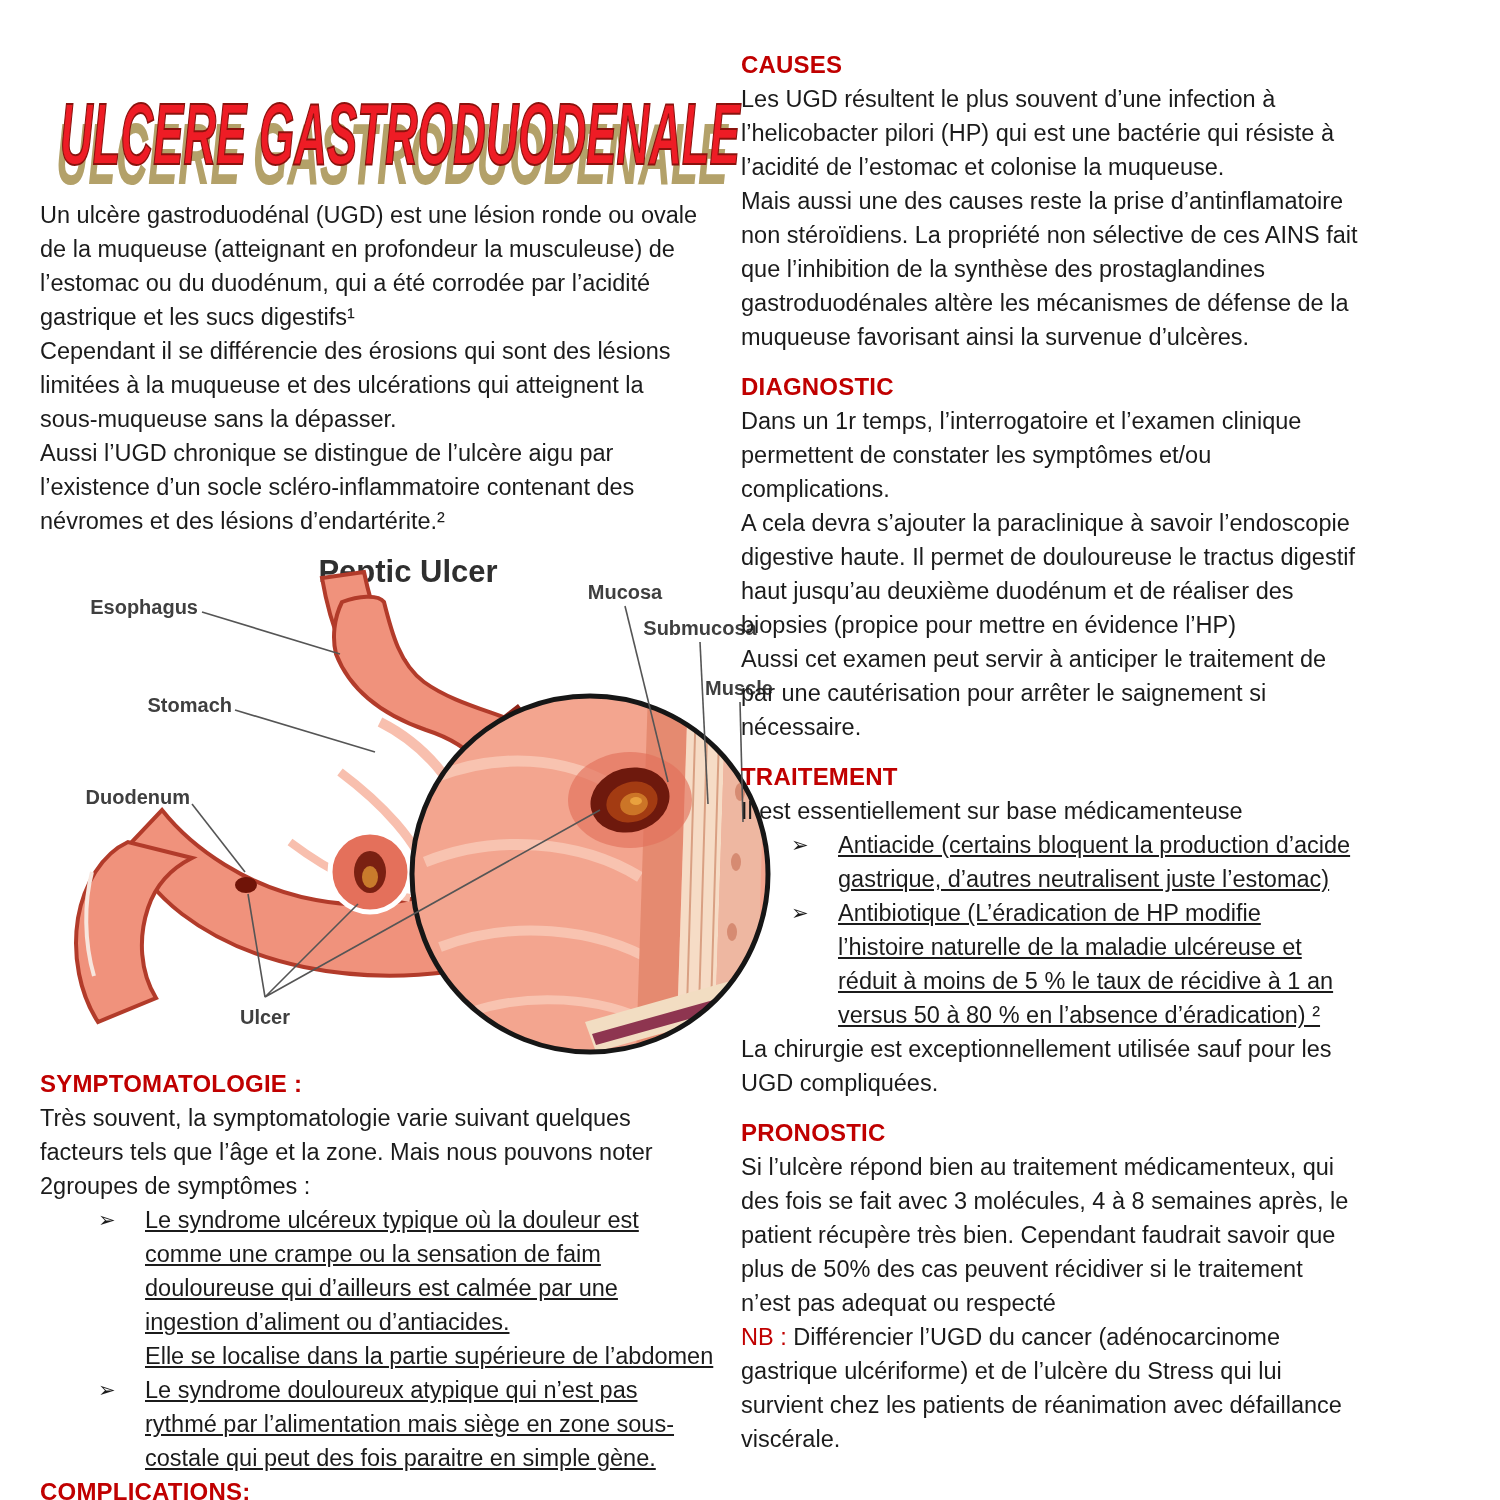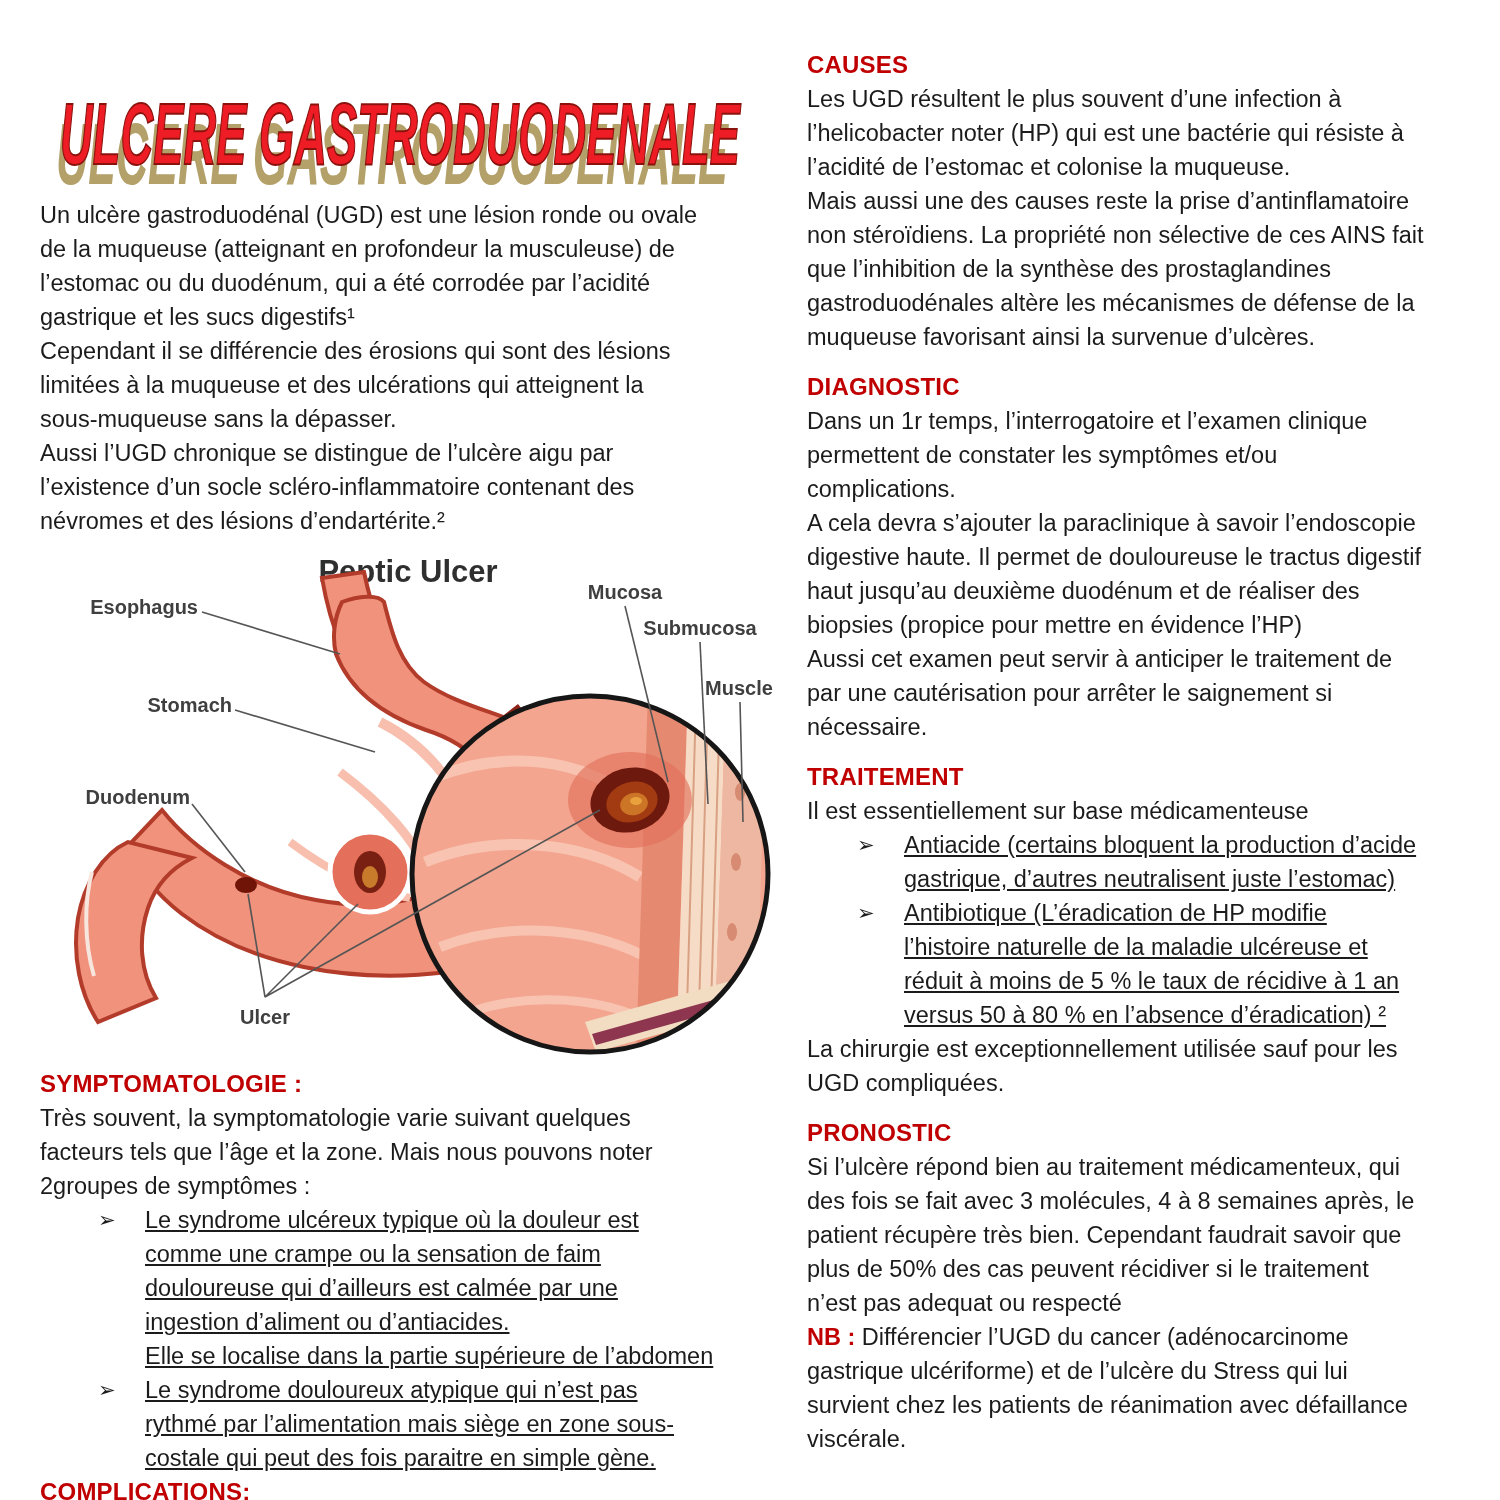--- a/index.html
+++ b/index.html
@@ -2,33 +2,33 @@
 <html><head>
 <meta charset="utf-8">
 <style>
   html,body{margin:0;padding:0;background:#ffffff;}
   .page{
     position:relative;width:1500px;height:1500px;background:#ffffff;
     overflow:hidden;font-family:"Liberation Sans",sans-serif;color:#1b1b1b;
   }
   .col{position:absolute;top:0;}
   .col-left{left:40px;width:735px;}
-  .col-right{left:807px;width:692px;padding-top:48px;}
+  .col-right{left:741px;width:692px;padding-top:48px;}
   p{margin:0;font-size:23.5px;line-height:34px;white-space:pre-line;}
   h2{margin:0;font-size:24px;line-height:34px;color:#c00000;font-weight:bold;letter-spacing:.2px;}
   .section{margin-top:16px;}
   .wordart{margin-top:68px;height:130px;}
   .wordart text{font-family:"Liberation Sans",sans-serif;font-weight:bold;font-style:italic;}
   .bullets{margin:0;padding:0;list-style:none;}
   .bullets li{display:flex;align-items:flex-start;}
   .col-left .bullets li{padding-left:58px;}
   .col-right .bullets li{padding-left:50px;}
   .bmark{width:47px;flex:0 0 47px;font-size:21px;line-height:34px;color:#1b1b1b;}
   .btext{flex:1;font-size:23.5px;line-height:34px;white-space:pre-line;text-decoration:underline;}
-  .nb-label{color:#c00000;font-weight:bold;text-align:center;}
+  .nb-label{color:#c00000;font-weight:normal;text-align:center;}
   .nb-text{white-space:pre-line;}
   .diagram{display:block;margin-top:4px;}
   .diagram text{font-family:"Liberation Sans",sans-serif;}
   .dlabel{font-size:20px;fill:#3f3f3f;font-weight:bold;}
   .dtitle{font-size:31px;fill:#2f2f2f;font-weight:bold;}
   .leader{stroke:#555;stroke-width:1.6;fill:none;}
   .sym-heading{margin-top:10px;}
 </style>
 </head>
 <body>
@@ -171,21 +171,21 @@
       </li>
     </ul>
     <h2>COMPLICATIONS:</h2>
   </div>
 
   <div class="col col-right">
 
     <div>
       <h2>CAUSES</h2>
       <p>Les UGD résultent le plus souvent d’une infection à
-l’helicobacter noter (HP) qui est une bactérie qui résiste à
+l’helicobacter pilori (HP) qui est une bactérie qui résiste à
 l’acidité de l’estomac et colonise la muqueuse.</p>
       <p>Mais aussi une des causes reste la prise d’antinflamatoire
 non stéroïdiens. La propriété non sélective de ces AINS fait
 que l’inhibition de la synthèse des prostaglandines
 gastroduodénales altère les mécanismes de défense de la
 muqueuse favorisant ainsi la survenue d’ulcères.</p>
     </div>
 
     <div class="section">
       <h2>DIAGNOSTIC</h2>

